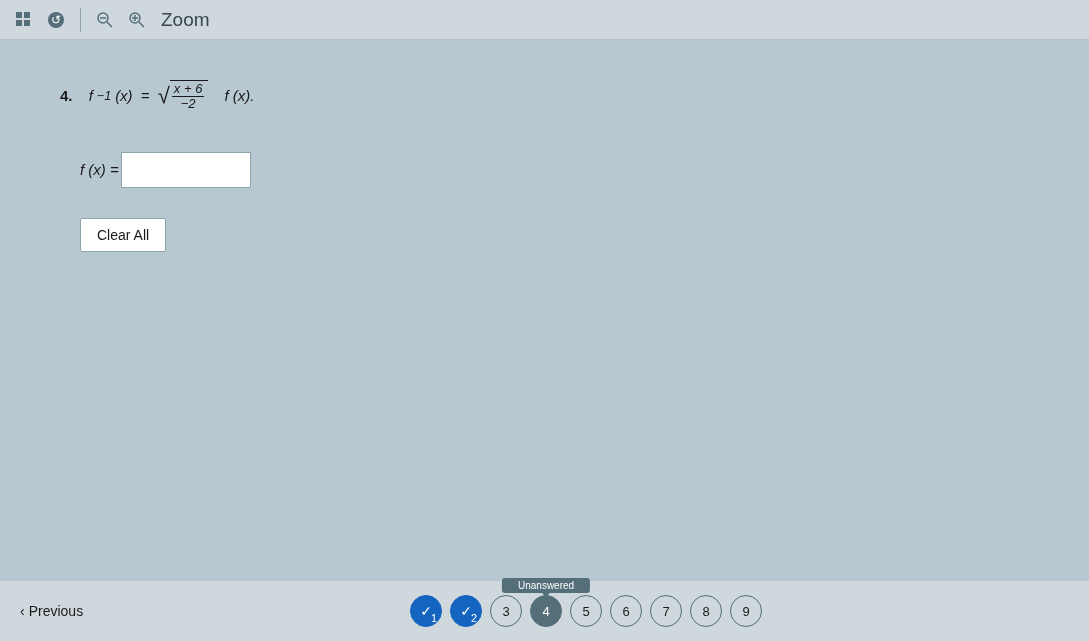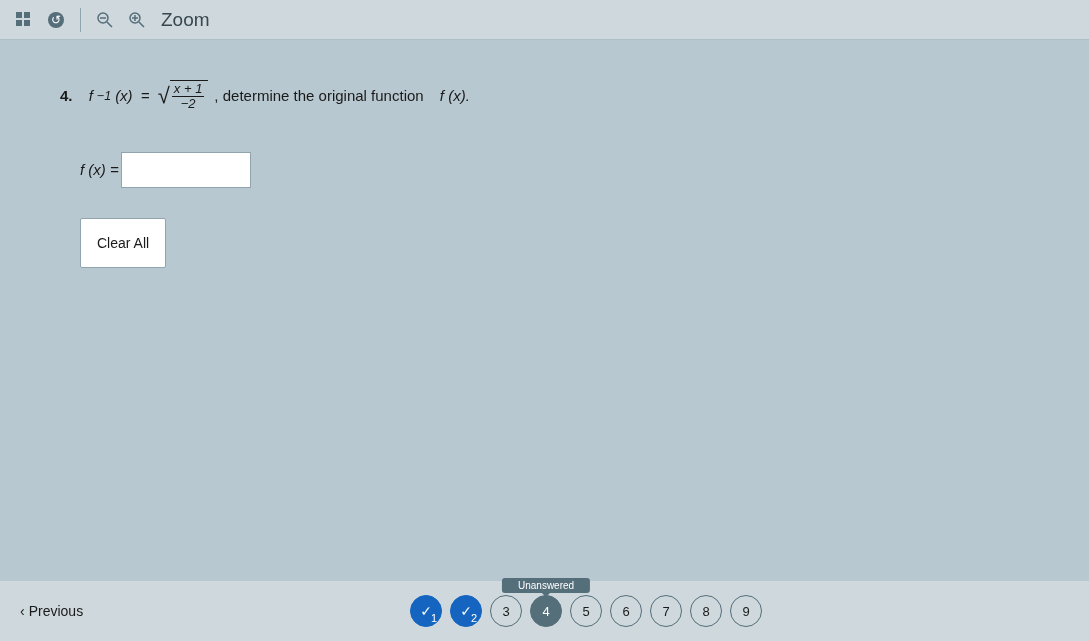--- a/index.html
+++ b/index.html
@@ -130,21 +130,21 @@
       background: white;
       border: 1px solid #90a4ae;
       outline: none;
       font-size: 14px;
       padding: 4px 8px;
     }
 
     .clear-all-btn {
       background: white;
       border: 1px solid #90a4ae;
-      padding: 16px 16px;
+      padding: 8px 16px;
       font-size: 14px;
       color: #1a1a1a;
       cursor: pointer;
       margin-left: 20px;
       border-radius: 2px;
     }
 
     .bottom-bar {
       position: absolute;
       bottom: 0;
@@ -280,27 +280,26 @@
   
   <div class="question-text">
     <span class="question-number">4.</span>
     &nbsp;
     <span class="math-expression">
       <em>f</em><sup>−1</sup><em>(x)</em>&nbsp;=&nbsp;
       <span class="sqrt-wrapper">
         <span class="sqrt-symbol">√</span>
         <span class="sqrt-content">
           <span class="fraction">
-            <span class="numerator">x + 1</span>
+            <span class="numerator">x + 6</span>
             <span class="denominator">−2</span>
           </span>
         </span>
       </span>
     </span>
-    <span>, determine the original function</span>
     &nbsp;
     <em>f (x).</em>
   </div>
 
   
   <div class="answer-row">
     <span class="answer-label">
       <em>f (x) =</em>
     </span>
     <input class="answer-input" type="text" style="">

